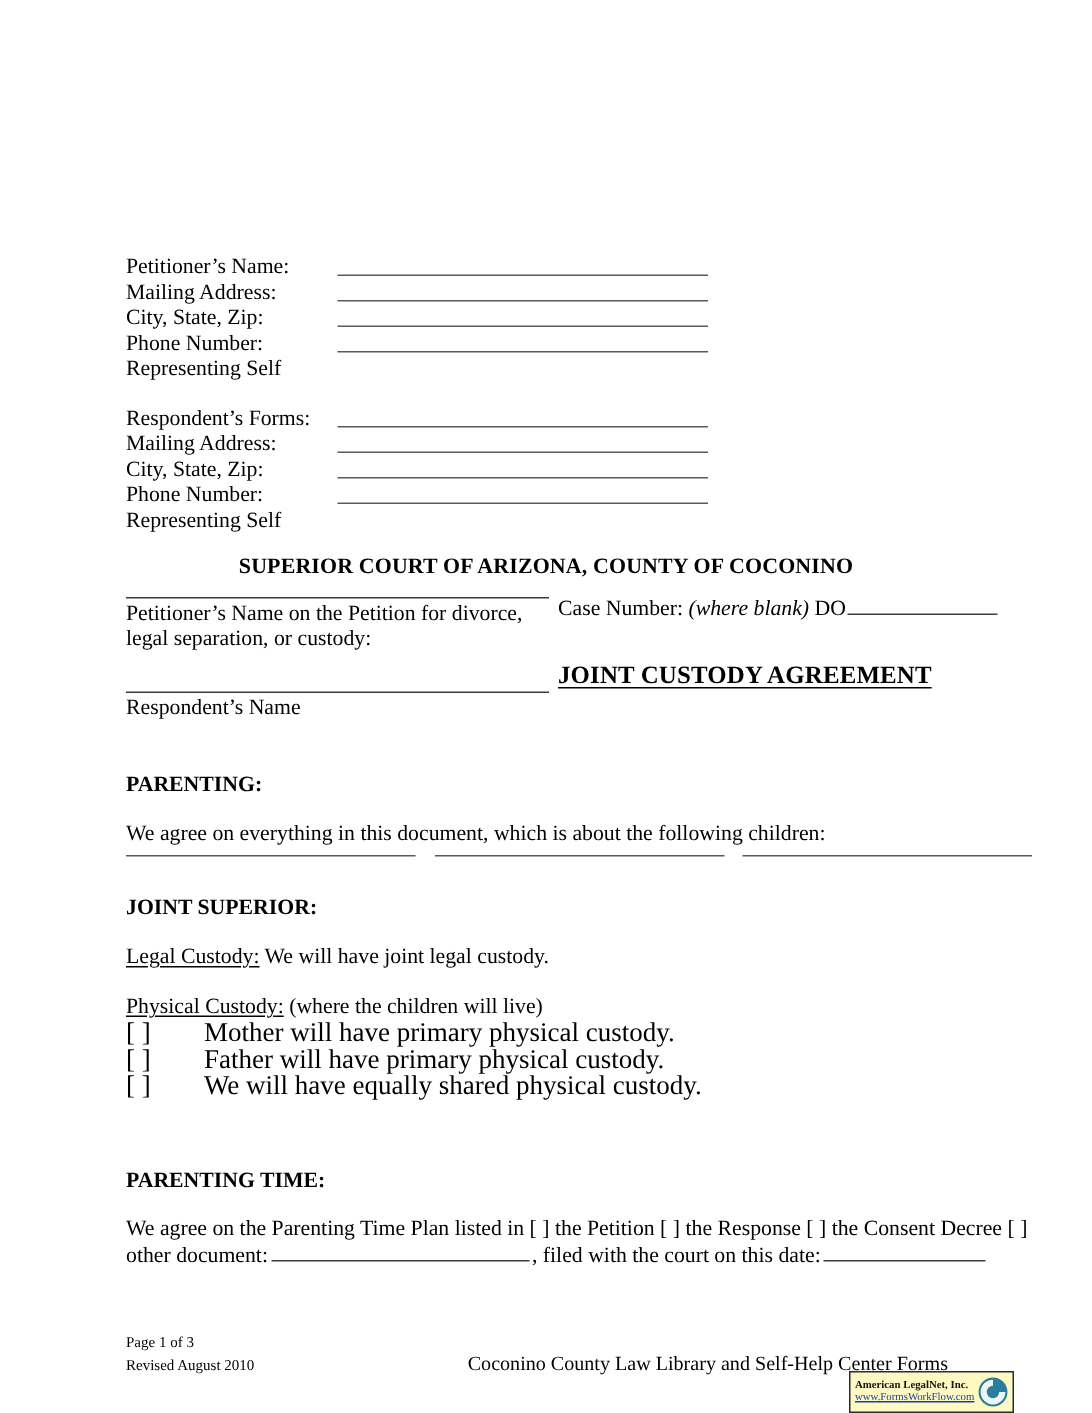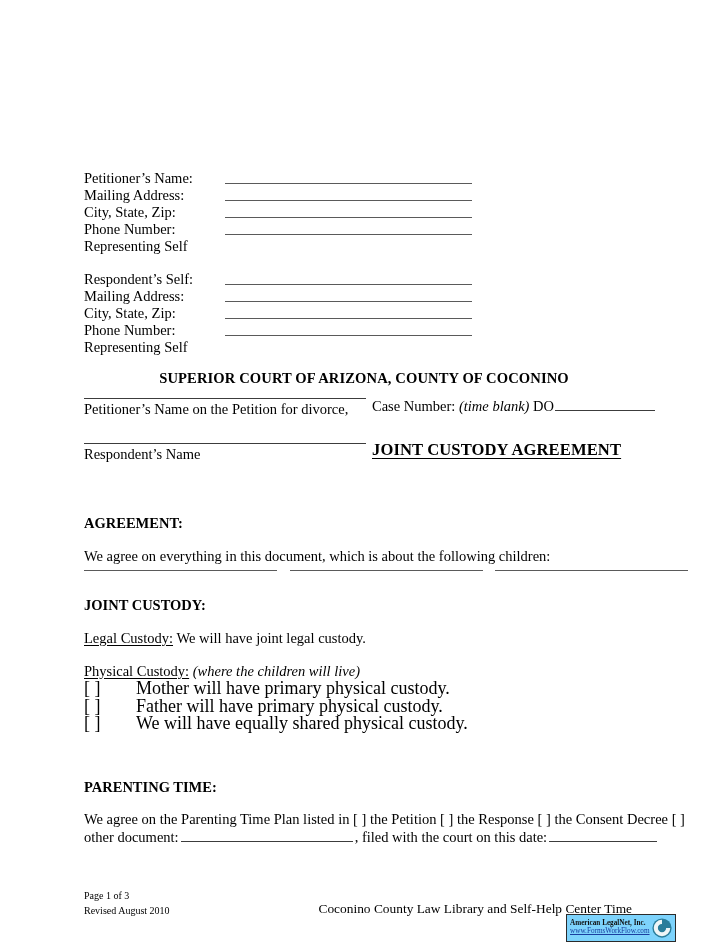--- a/index.html
+++ b/index.html
@@ -129,21 +129,21 @@
   .body-text {
     position: absolute;
     left: 84px;
     font-size: 14.5px;
     line-height: 17.6px;
   }
   .heading {
     font-weight: bold;
   }
   .u { text-decoration: underline; text-underline-offset: 2px; }
-  .it { font-style: italic; }
+  .it { }
 
   #agreement-heading { top: 515px; }
   #agreement-text    { top: 548px; width: 600px; }
 
   #children-lines {
     position: absolute;
     left: 84px;
     top: 570px;
     width: 604px;
     display: flex;
@@ -198,21 +198,21 @@
   }
 
   
   #legalnet-badge {
     position: absolute;
     left: 566px;
     top: 914px;
     width: 108px;
     height: 26px;
     border: 1px solid #2b2b2b;
-    background: #7dd3fc;
+    background: #fef9c3;
     display: flex;
     align-items: center;
     overflow: hidden;
   }
   #legalnet-textwrap {
     flex: 1 1 auto;
     padding-left: 3px;
     line-height: 1.08;
   }
   #legalnet-name {
@@ -256,21 +256,21 @@
     <div class="party-row">
       <span class="party-label">Phone Number:</span><span class="rule"></span>
     </div>
     <div class="party-row">
       <span class="party-label">Representing Self</span>
     </div>
   </div>
 
   <div class="party-block" id="respondent-block">
     <div class="party-row">
-      <span class="party-label">Respondent’s Self:</span><span class="rule"></span>
+      <span class="party-label">Respondent’s Forms:</span><span class="rule"></span>
     </div>
     <div class="party-row">
       <span class="party-label">Mailing Address:</span><span class="rule"></span>
     </div>
     <div class="party-row">
       <span class="party-label">City, State, Zip:</span><span class="rule"></span>
     </div>
     <div class="party-row">
       <span class="party-label">Phone Number:</span><span class="rule"></span>
     </div>
@@ -279,48 +279,49 @@
     </div>
   </div>
 
   <div id="court-title">SUPERIOR COURT OF ARIZONA, COUNTY OF COCONINO</div>
 
   <div id="caption">
 
     <div id="caption-left">
       <span class="caption-rule"></span>
       <span class="caption-text">Petitioner’s Name on the Petition for divorce,</span>
+      <span class="caption-text">legal separation, or custody:</span>
 
       <div id="respondent-caption">
         <span class="caption-rule"></span>
         <span class="caption-text">Respondent’s Name</span>
       </div>
     </div>
 
     <div id="caption-right">
       <div id="case-number-line">
         <span>Case Number:</span>
-        <span class="italic">(time blank)</span>
+        <span class="italic">(where blank)</span>
         <span>DO</span><span class="rule"></span>
       </div>
       <div id="doc-title">JOINT CUSTODY AGREEMENT</div>
     </div>
 
   </div>
 
-  <div class="body-text heading" id="agreement-heading">AGREEMENT:</div>
+  <div class="body-text heading" id="agreement-heading">PARENTING:</div>
   <div class="body-text" id="agreement-text">We agree on everything in this document, which is about the following children:</div>
 
   <div id="children-lines">
     <span class="child-rule"></span>
     <span class="child-rule"></span>
     <span class="child-rule"></span>
   </div>
 
-  <div class="body-text heading" id="joint-custody-heading">JOINT CUSTODY:</div>
+  <div class="body-text heading" id="joint-custody-heading">JOINT SUPERIOR:</div>
 
   <div class="body-text" id="legal-custody-line">
     <span class="u">Legal Custody:</span>
     <span>We will have joint legal custody.</span>
   </div>
 
   <div class="body-text" id="physical-custody-line">
     <span class="u">Physical Custody:</span>
     <span class="it">(where the children will live)</span>
   </div>
@@ -350,21 +351,21 @@
     <span>the Consent Decree</span>
     <span>[ ]</span>
     <span>other document:</span><span class="rule rule-doc"></span><span>, filed with the court on this date:</span><span class="rule rule-date"></span>
   </div>
 
   <div id="footer-left">
     <div>Page 1 of 3</div>
     <div>Revised August 2010</div>
   </div>
 
-  <div id="footer-right">Coconino County Law Library and Self-Help Center Time</div>
+  <div id="footer-right">Coconino County Law Library and Self-Help Center Forms</div>
 
   <div id="legalnet-badge">
     <div id="legalnet-textwrap">
       <span id="legalnet-name">American LegalNet, Inc.</span>
       <span id="legalnet-url">www.FormsWorkFlow.com</span>
     </div>
     <svg id="legalnet-logo" viewBox="0 0 32 32">
       <circle cx="16" cy="16" r="14" fill="#2a7d9b"></circle>
       <path d="M16 4 A12 12 0 1 0 28 16 L22 16 A6 6 0 1 1 16 10 Z" fill="#ffffff" opacity="0.92"></path>
       <circle cx="16" cy="16" r="5" fill="#2a7d9b"></circle>

